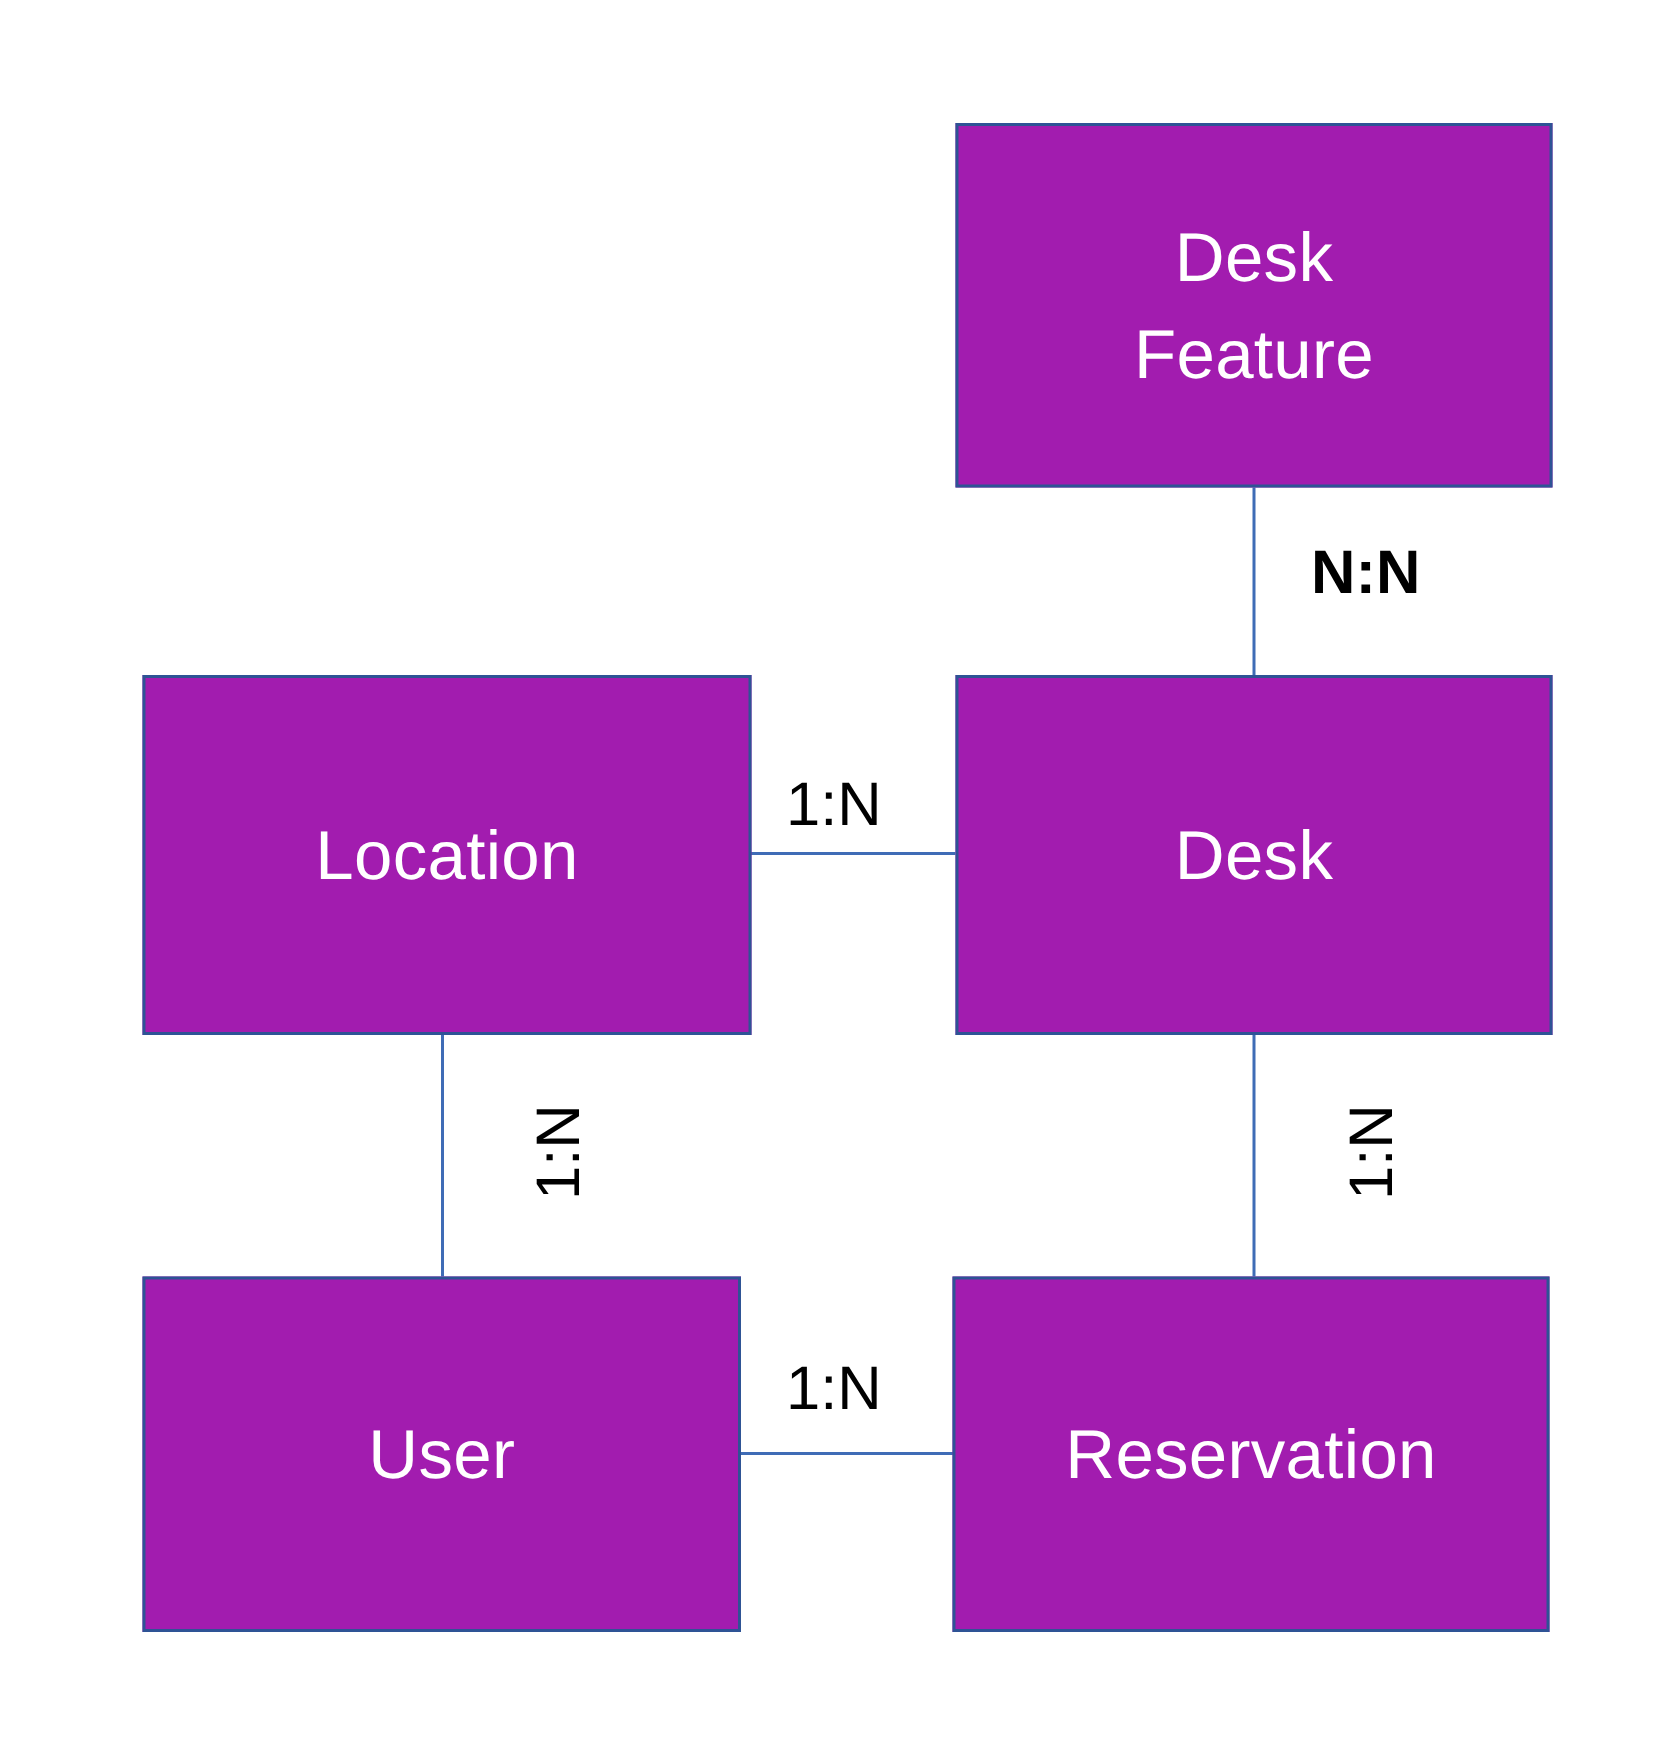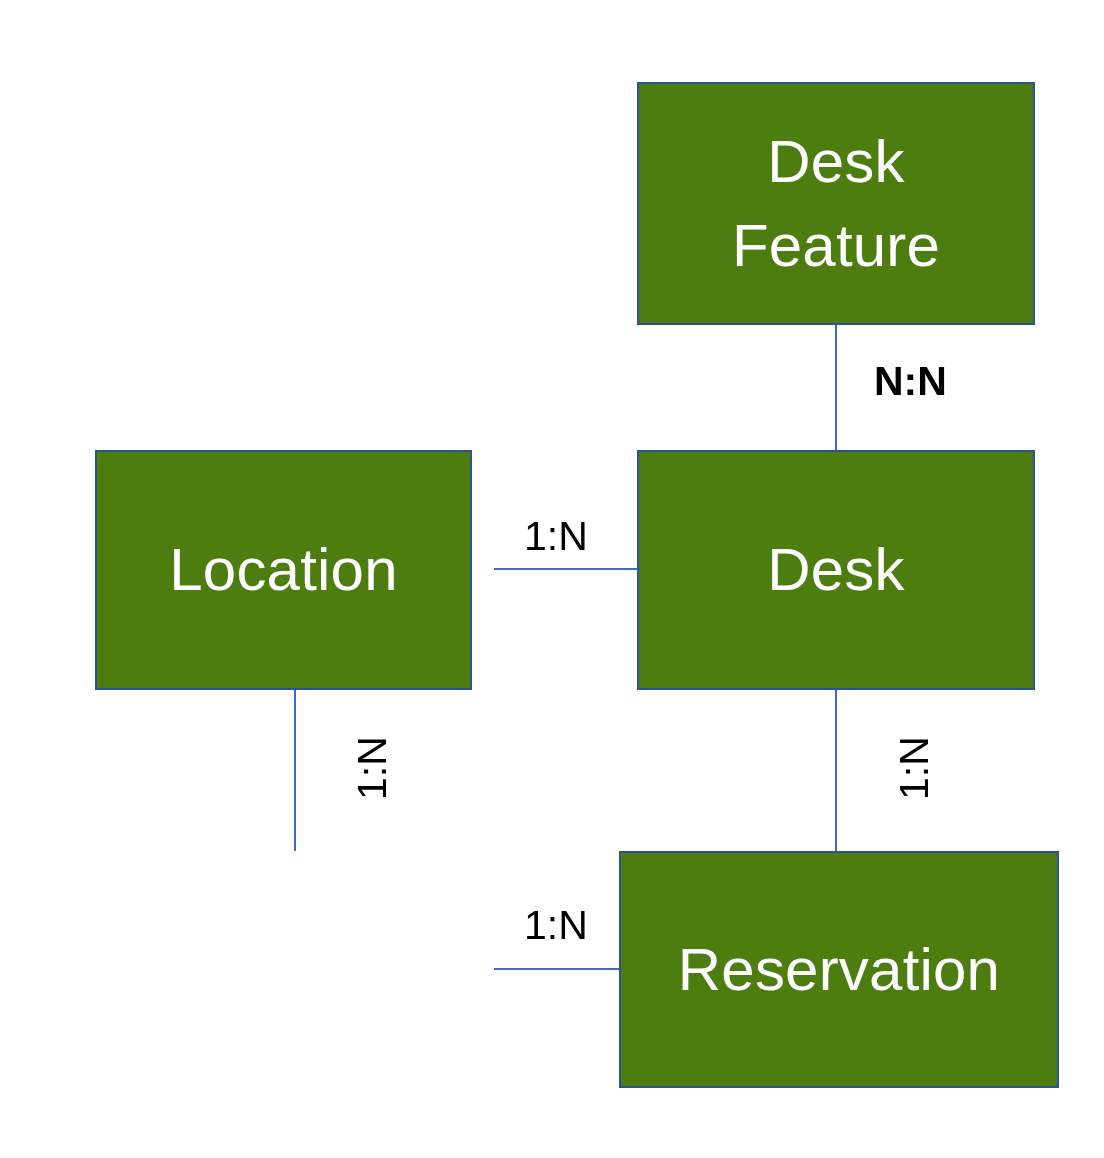--- a/index.html
+++ b/index.html
@@ -17,44 +17,44 @@
     width: 1104px;
     height: 1158px;
     background: #ffffff;
     overflow: hidden;
   }
 
   
   .entity {
     position: absolute;
     box-sizing: border-box;
-    background: #4d7c0f;
+    background: #a21caf;
     border: 2px solid #2E5395;
     display: flex;
     align-items: center;
     justify-content: center;
     text-align: center;
     color: #ffffff;
-    font-size: 60px;
+    font-size: 46px;
     line-height: 1.4;
     font-weight: 400;
     letter-spacing: 0.2px;
     user-select: none;
   }
   .entity .entity-label {
     display: block;
     width: 100%;
     white-space: pre-line;
   }
 
   #entity-desk-feature { left: 637px; top: 82px;  width: 398px; height: 243px; }
-  #entity-location     { left: 95px;  top: 450px; width: 377px; height: 240px; }
+  #entity-location     { left: 95px;  top: 450px; width: 406px; height: 240px; }
   #entity-desk         { left: 637px; top: 450px; width: 398px; height: 240px; }
   #entity-user         { left: 95px;  top: 851px; width: 399px; height: 237px; }
-  #entity-reservation  { left: 619px; top: 851px; width: 440px; height: 237px; }
+  #entity-reservation  { left: 635px; top: 851px; width: 398px; height: 237px; }
 
   
   .connector {
     position: absolute;
     background: #3F6CB6;
   }
   .connector.vertical   { width: 2px; }
   .connector.horizontal { height: 2px; }
 
   #conn-deskfeature-desk  { left: 835px; top: 325px; height: 125px; }
@@ -100,20 +100,23 @@
   </div>
 
   <div class="entity" id="entity-location">
     <span class="entity-label">Location</span>
   </div>
 
   <div class="entity" id="entity-desk">
     <span class="entity-label">Desk</span>
   </div>
 
+  <div class="entity" id="entity-user">
+    <span class="entity-label">User</span>
+  </div>
 
   <div class="entity" id="entity-reservation">
     <span class="entity-label">Reservation</span>
   </div>
 
   <div class="cardinality" id="card-deskfeature-desk">N:N</div>
 
   <div class="cardinality" id="card-location-desk">1:N</div>
 
   <div class="cardinality rotated" id="card-location-user">1:N</div>

